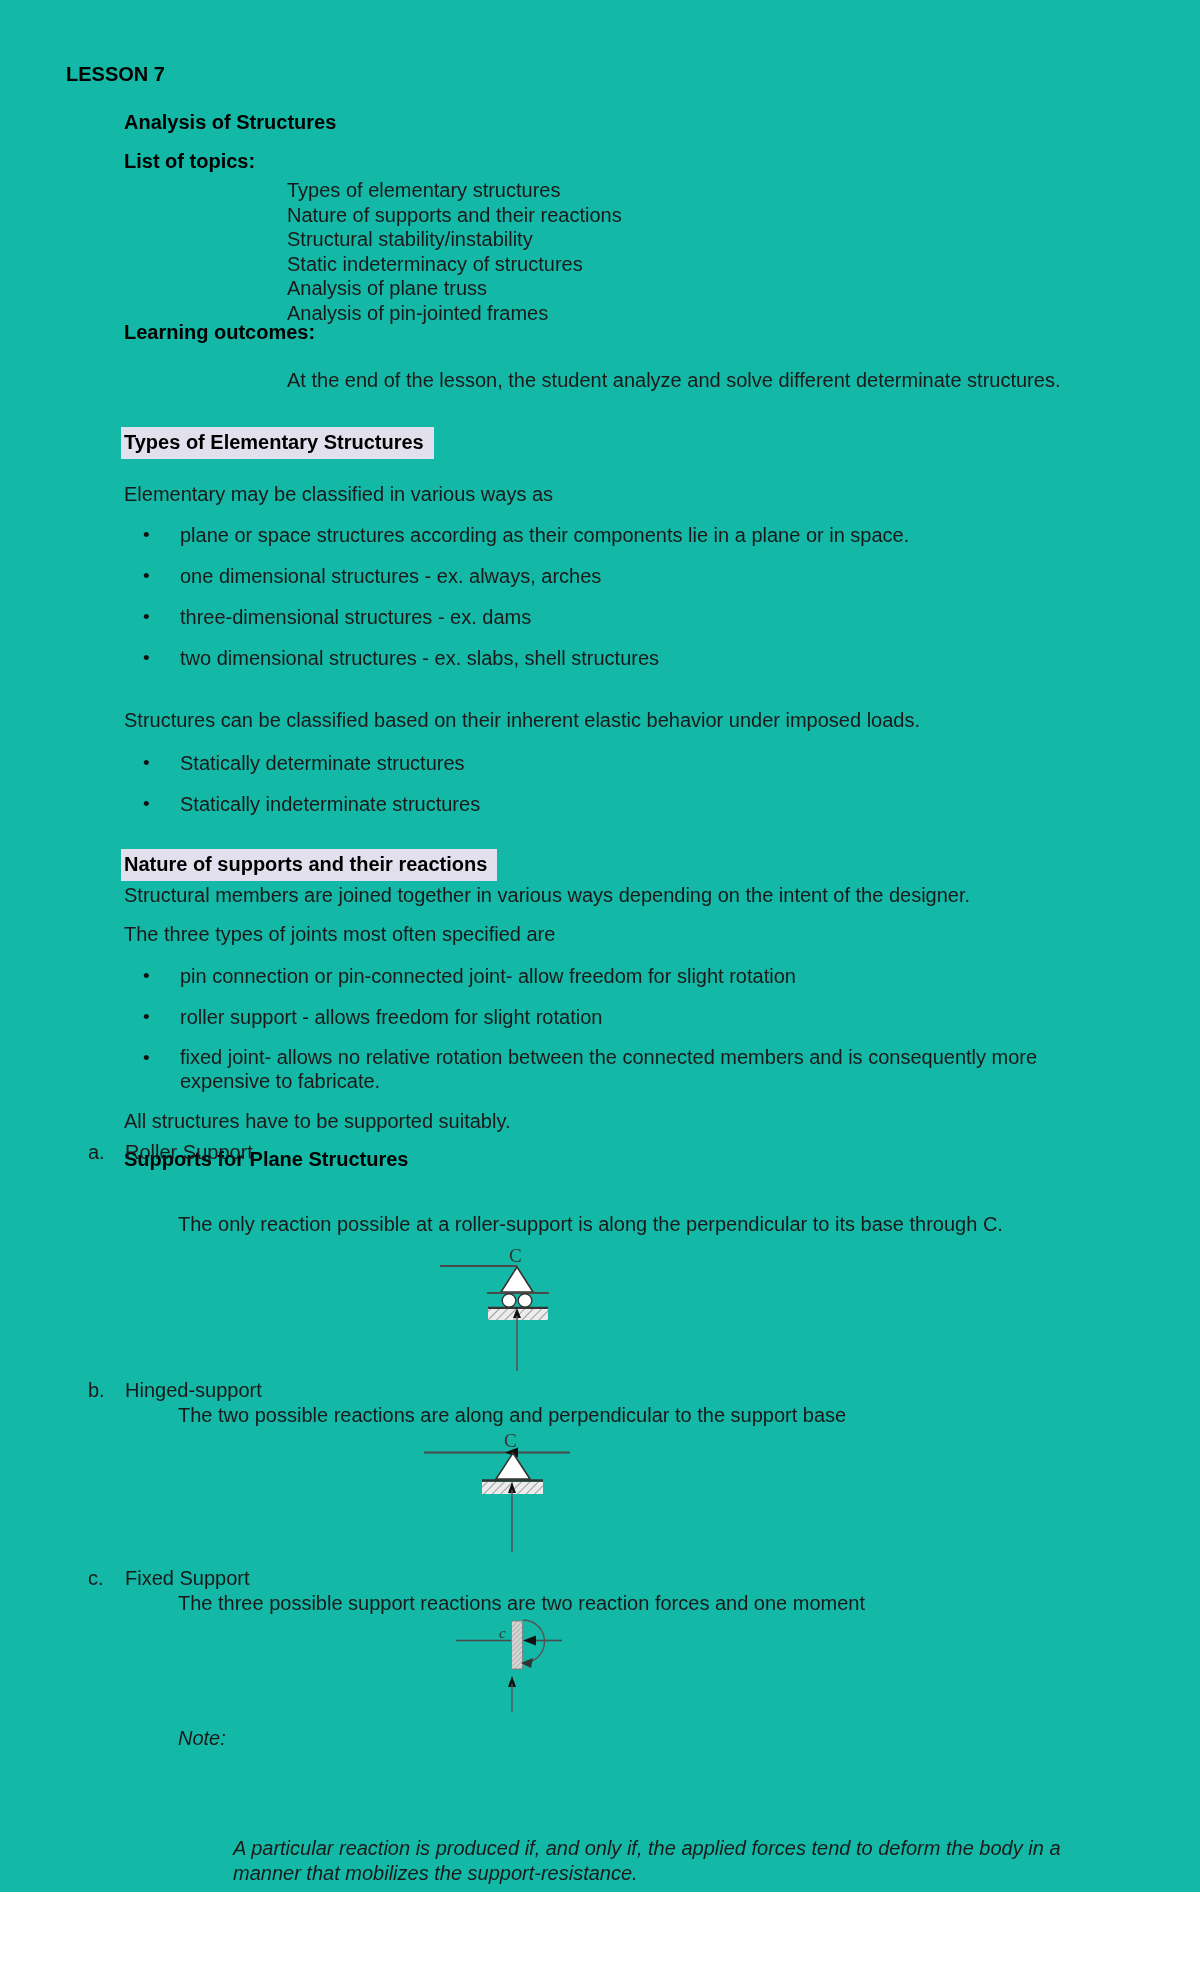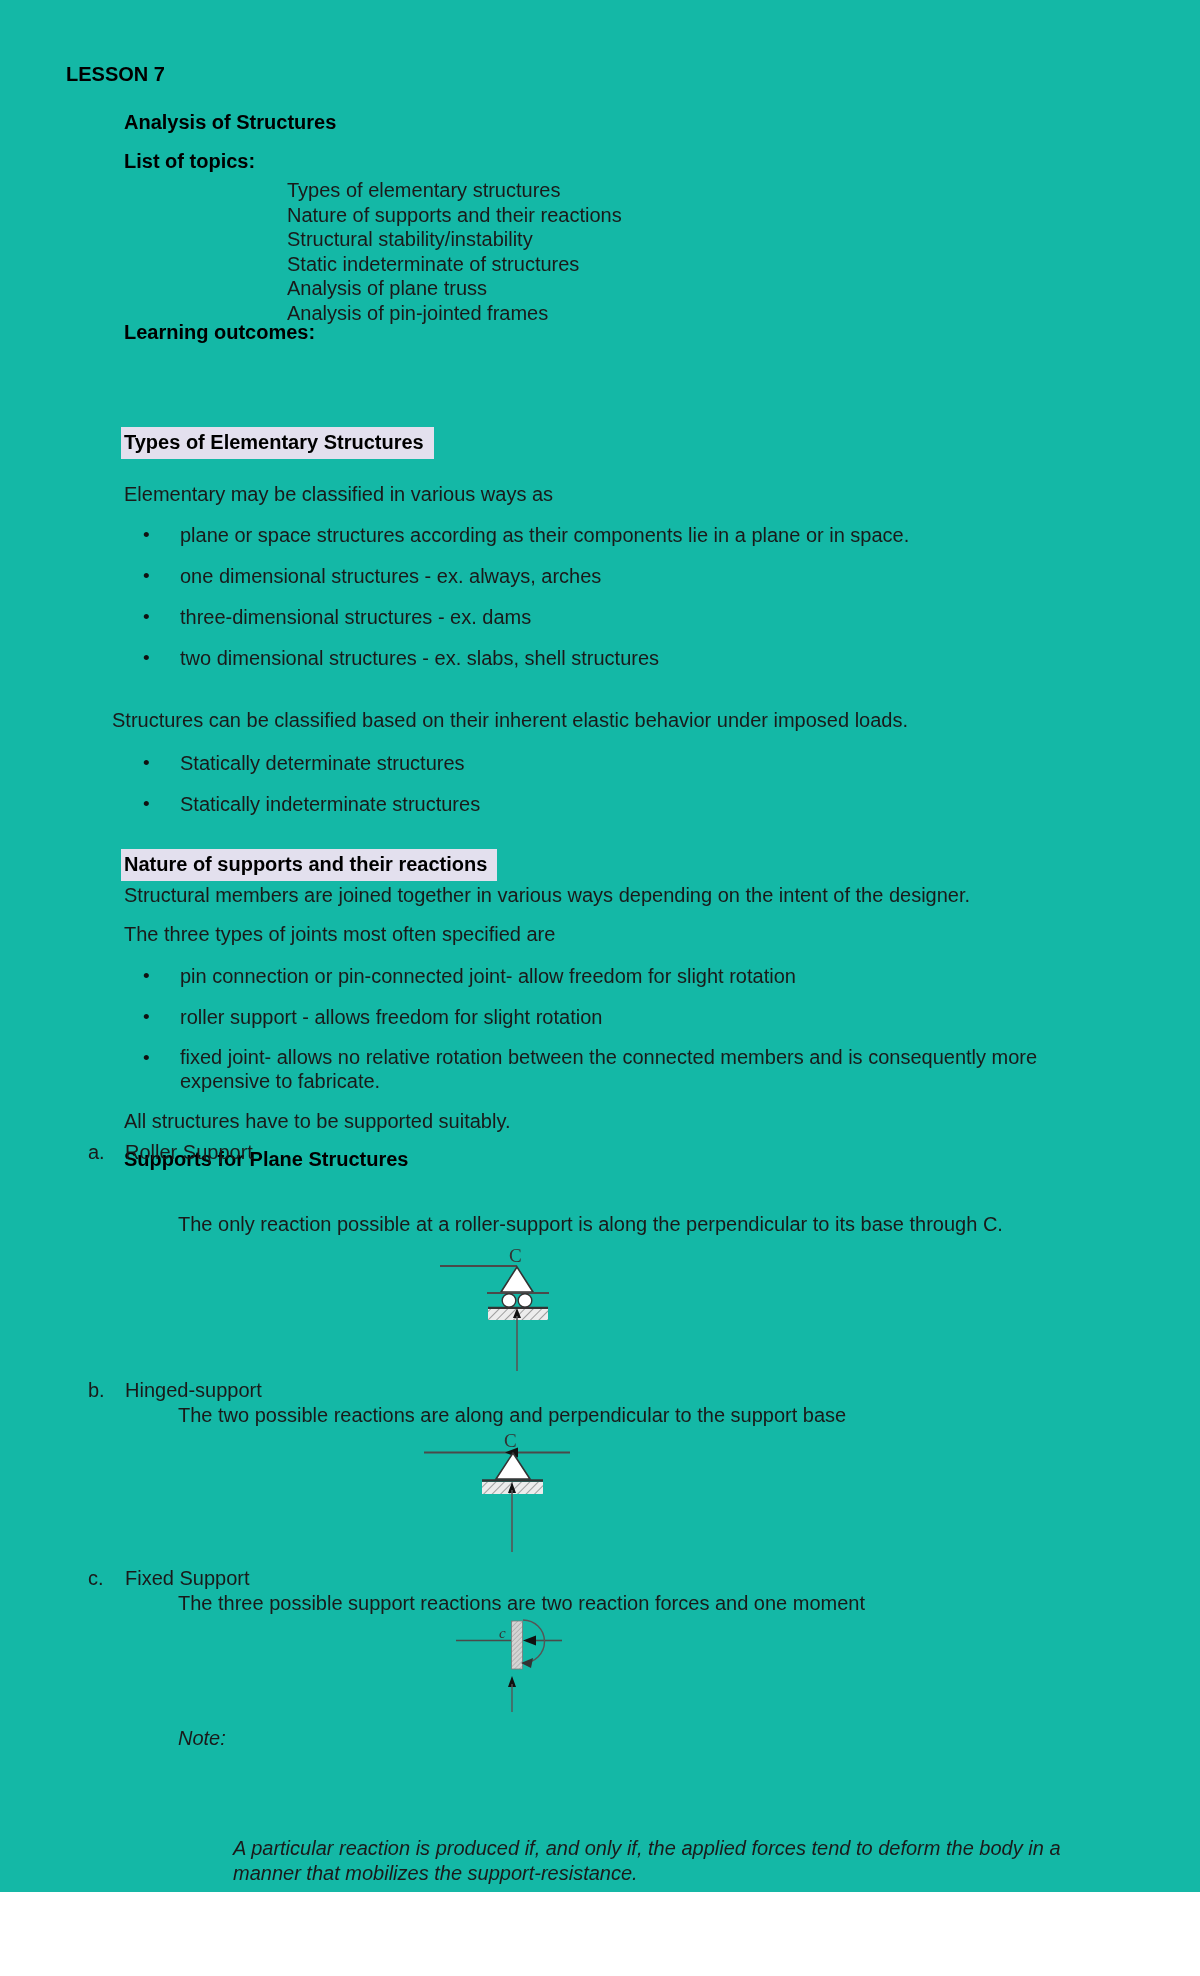--- a/index.html
+++ b/index.html
@@ -27,38 +27,39 @@
 <div class="page">
 
   <div class="t bold" style="left:66px;top:62px">LESSON 7</div>
   <div class="t bold" style="left:124px;top:110px">Analysis of Structures</div>
   <div class="t bold" style="left:124px;top:149px">List of topics:</div>
 
   <div class="topics">
     <div>Types of elementary structures</div>
     <div>Nature of supports and their reactions</div>
     <div>Structural stability/instability</div>
-    <div>Static indeterminate of structures</div>
+    <div>Static indeterminacy of structures</div>
     <div>Analysis of plane truss</div>
     <div>Analysis of pin-jointed frames</div>
   </div>
 
   <div class="t bold" style="left:124px;top:320px">Learning outcomes:</div>
+  <div class="t" style="left:287px;top:368px">At the end of the lesson, the student analyze and solve different determinate structures.</div>
 
   <div class="t" style="left:121px;top:430px"><span class="bold hl">Types of Elementary Structures</span></div>
   <div class="t" style="left:124px;top:482px">Elementary may be classified in various ways as</div>
 
   <ul class="blist" style="left:143px;top:523px;width:1020px">
     <li>plane or space structures according as their components lie in a plane or in space.</li>
     <li>one dimensional structures - ex. always, arches</li>
     <li>three-dimensional structures - ex. dams</li>
     <li>two dimensional structures - ex. slabs, shell structures</li>
   </ul>
 
-  <div class="t" style="left:112px;top:708px">Structures can be classified based on their inherent elastic behavior under imposed loads.</div>
+  <div class="t" style="left:124px;top:708px">Structures can be classified based on their inherent elastic behavior under imposed loads.</div>
 
   <ul class="blist" style="left:143px;top:751px;width:1020px">
     <li>Statically determinate structures</li>
     <li>Statically indeterminate structures</li>
   </ul>
 
   <div class="t" style="left:121px;top:852px"><span class="bold hl">Nature of supports and their reactions</span></div>
   <div class="t" style="left:124px;top:883px">Structural members are joined together in various ways depending on the intent of the designer.</div>
   <div class="t" style="left:124px;top:922px">The three types of joints most often specified are</div>
 

